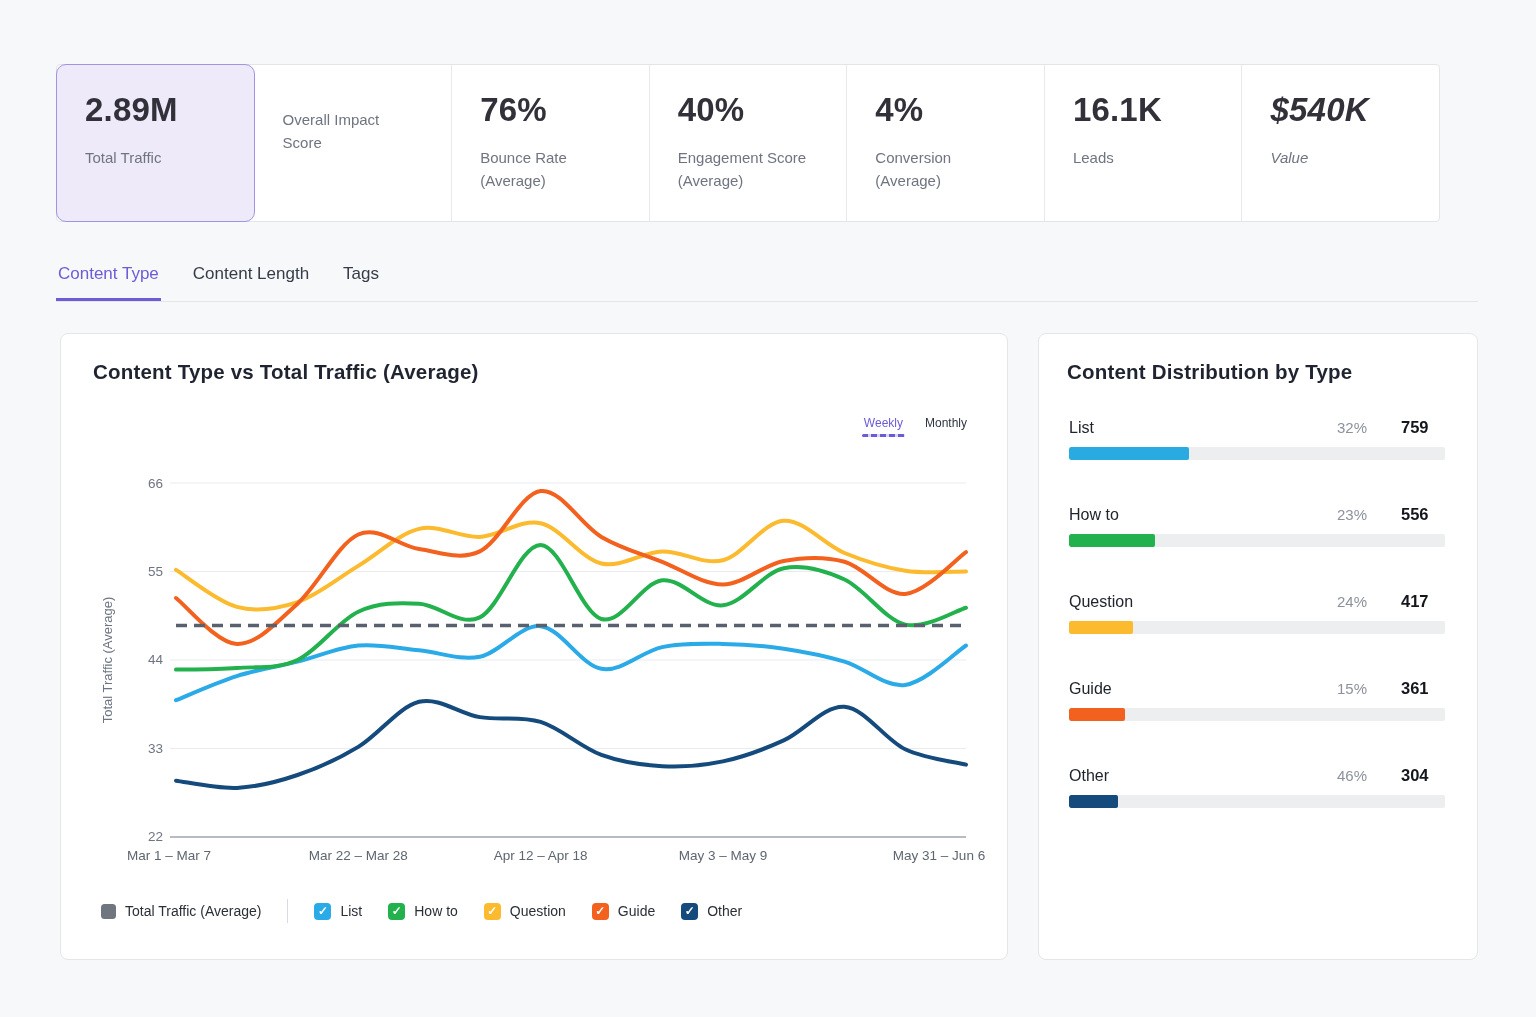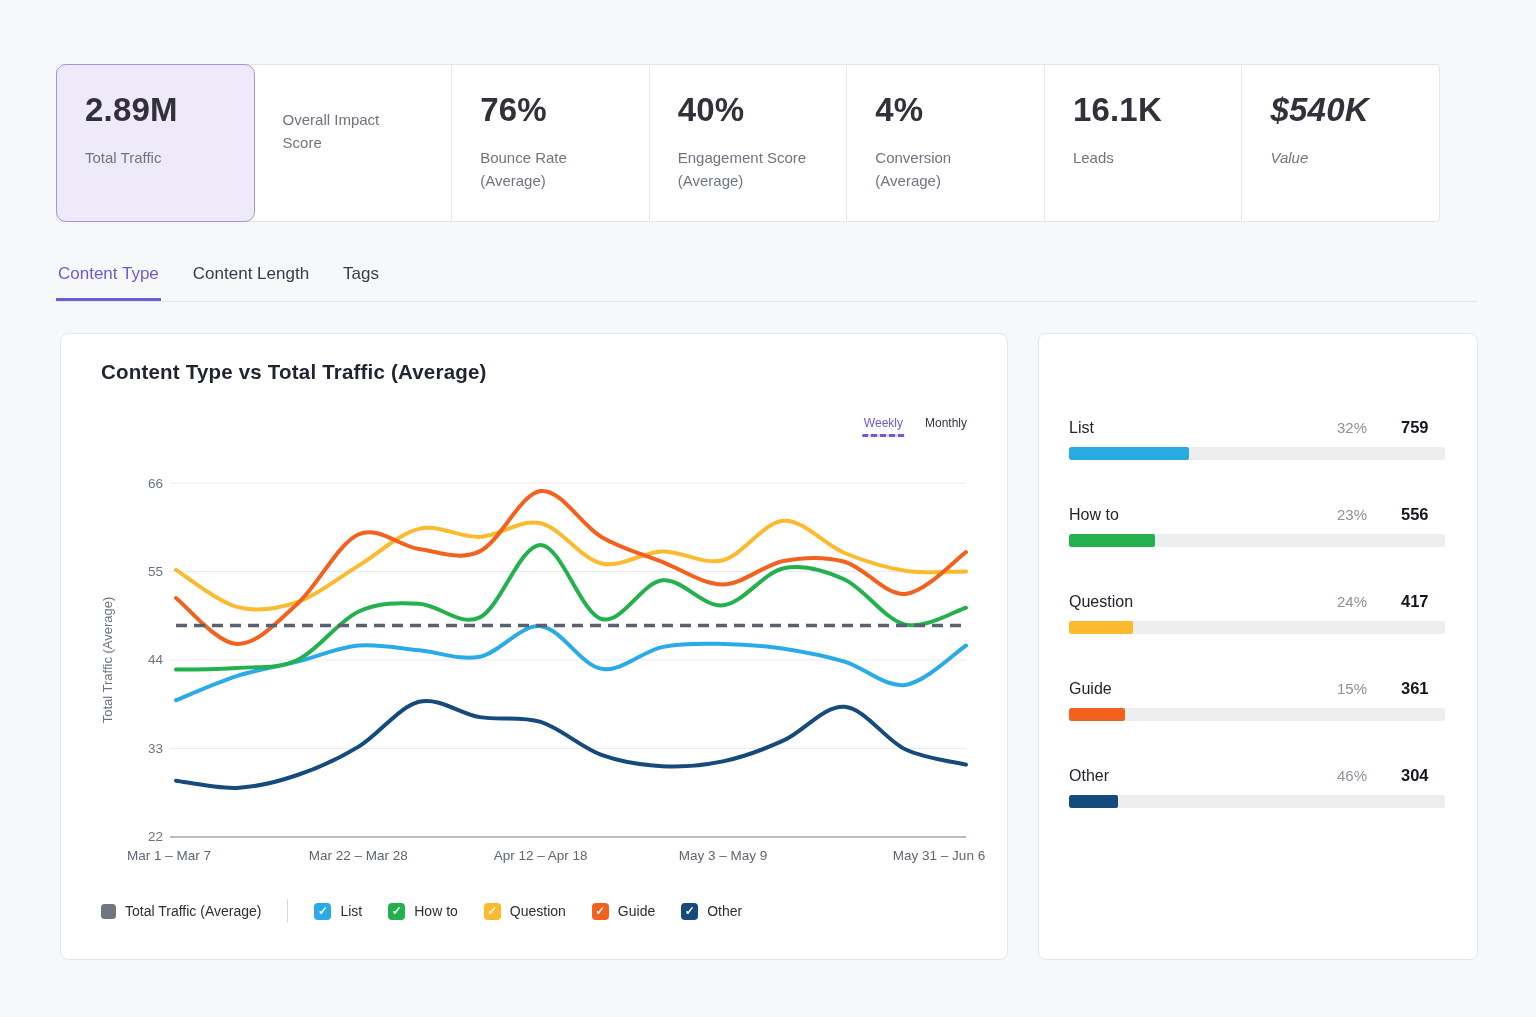--- a/index.html
+++ b/index.html
@@ -39,21 +39,21 @@
   }
   .tab.active { color:#6e5bd6; border-bottom-color:#6e5bd6; font-weight:500; }
   
   .card {
     position:absolute; top:333px; background:#fff; border:1px solid #e4e6ea;
     border-radius:8px;
   }
   .card.chart-card { left:60px; width:948px; height:627px; }
   .card.dist-card  { left:1038px; width:440px; height:627px; }
   .card-title { font-size:20.5px; font-weight:700; color:#1f2430; letter-spacing:.2px; }
-  .chart-card .card-title { position:absolute; left:40px; top:26px; }
+  .chart-card .card-title { position:absolute; left:32px; top:26px; }
   .dist-card  .card-title { position:absolute; left:28px; top:26px; }
   
   .range-toggle { position:absolute; right:40px; top:82px; display:flex; gap:22px; }
   .range-opt { font-size:12px; color:#2f3540; cursor:pointer; padding-bottom:7px; position:relative; }
   .range-opt.active { color:#6a5cd8; }
   .range-opt.active:after {
     content:""; position:absolute; left:-2px; right:-2px; bottom:0; height:3.5px;
     border-radius:2px;
     background:repeating-linear-gradient(90deg,#6a5cd8 0 6px, rgba(106,92,216,.25) 6px 9px);
   }
@@ -173,20 +173,21 @@
         <div class="legend-label">Guide</div>
       </div>
       <div class="legend-item">
         <div class="legend-check" style="background: rgb(20, 74, 124);">✓</div>
         <div class="legend-label">Other</div>
       </div>
     </div>
 </div>
 
 <div class="card dist-card">
+  <div class="card-title">Content Distribution by Type</div>
   <div class="dist-rows" id="dist-rows">
       <div class="dist-row">
         <div class="dist-head">
           <div class="dist-name">List</div>
           <div class="dist-pct">32%</div>
           <div class="dist-val">759</div>
         </div>
         <div class="dist-track">
           <div class="dist-fill" style="width: 32%; background: rgb(41, 171, 226);"></div>
         </div>

